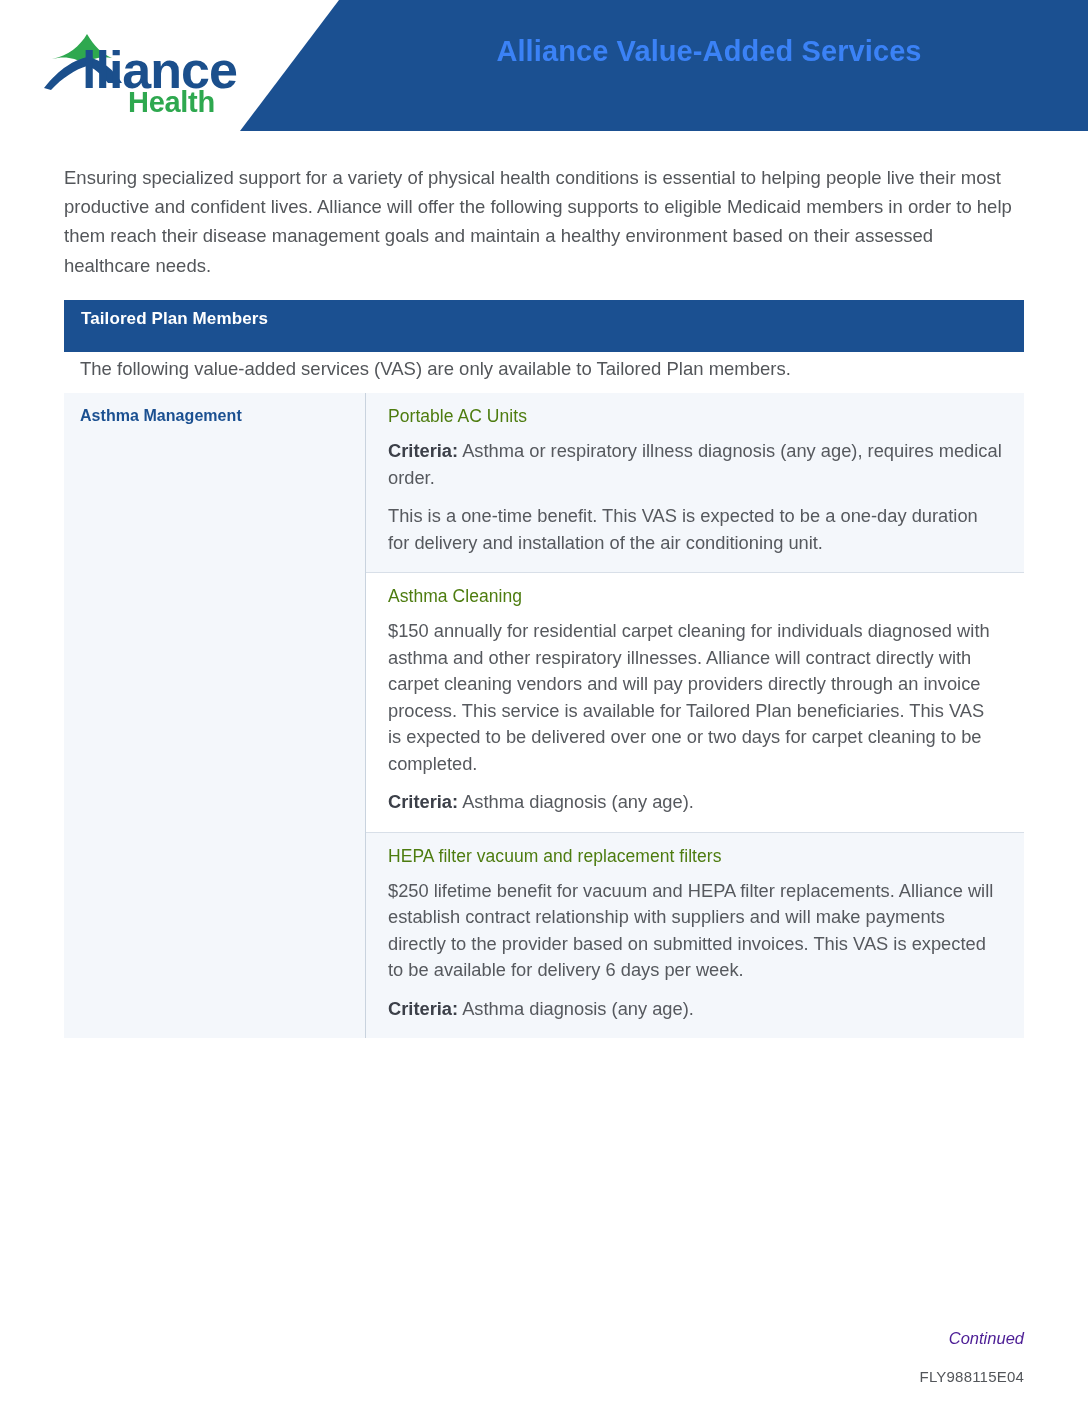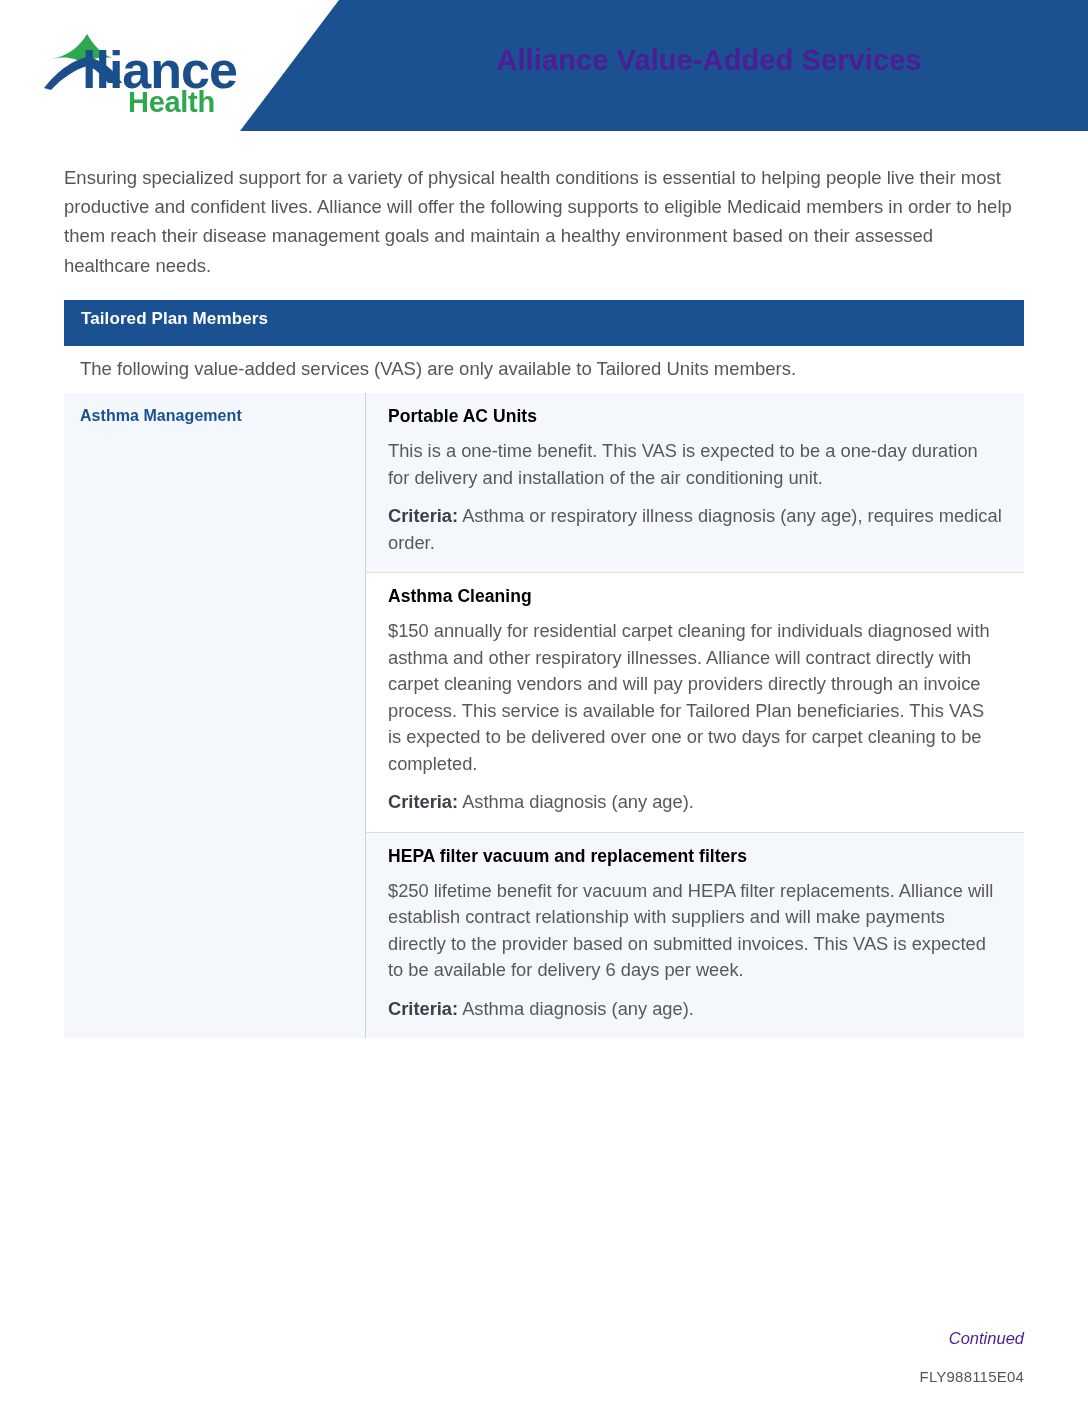--- a/index.html
+++ b/index.html
@@ -31,23 +31,23 @@
     left: 0;
     width: 1088px;
     height: 131px;
     background: #1B5091;
     clip-path: polygon(339px 0, 1088px 0, 1088px 131px, 240px 131px);
   }
   .header-title {
     position: absolute;
     left: 360px;
     right: 30px;
-    top: 43px;
+    top: 34px;
     text-align: center;
-    color: #4c1d95;
+    color: #3b82f6;
     font-size: 29px;
     font-weight: bold;
     letter-spacing: 0.1px;
     line-height: 34px;
   }
 
   
   .logo {
     position: absolute;
     left: 42px;
@@ -66,21 +66,21 @@
     font-size: 18.5px;
     line-height: 29.2px;
     color: #53565a;
   }
 
   .band {
     position: absolute;
     left: 64px;
     top: 300px;
     width: 960px;
-    height: 46px;
+    height: 52px;
     background: #1B5091;
   }
   .band-label {
     position: absolute;
     left: 17px;
     top: 9px;
     color: #ffffff;
     font-size: 17px;
     font-weight: bold;
     letter-spacing: 0.1px;
@@ -127,23 +127,23 @@
   }
   .svc-block {
     padding: 13px 22px 16px 22px;
     box-sizing: border-box;
   }
   .svc-block.tinted { background: #f4f7fb; }
   .svc-block.plain  { background: #ffffff; }
   .svc-block.sep-top { border-top: 1px solid #d8dfe8; }
 
   .svc-title {
-    color: #000000;
+    color: #4d7c0f;
     font-size: 17.5px;
-    font-weight: bold;
+    font-weight: normal;
     margin: 0 0 11px 0;
     letter-spacing: 0.05px;
   }
   .svc-para {
     font-size: 18.3px;
     line-height: 26.5px;
     color: #56595e;
     margin: 0 0 12px 0;
   }
   .svc-para:last-child { margin-bottom: 0; }
@@ -191,35 +191,35 @@
 
   <div class="header-title">Alliance Value-Added Services</div>
 </div>
 
 <div class="intro">Ensuring specialized support for a variety of physical health conditions is essential to helping people live their most productive and confident lives. Alliance will offer the following supports to eligible Medicaid members in order to help them reach their disease management goals and maintain a healthy environment based on their assessed healthcare needs.</div>
 
 <div class="band">
   <div class="band-label">Tailored Plan Members</div>
 </div>
 
-<div class="subnote">The following value-added services (VAS) are only available to Tailored Units members.</div>
+<div class="subnote">The following value-added services (VAS) are only available to Tailored Plan members.</div>
 
 <div class="vas-table">
   <div class="vas-row">
 
     <div class="cat-cell">
       <div class="cat-label">Asthma Management</div>
     </div>
 
     <div class="svc-col">
 
       <div class="svc-block tinted">
         <h3 class="svc-title">Portable AC Units</h3>
+        <p class="svc-para"><span class="crit-label">Criteria:</span><span> Asthma or respiratory illness diagnosis (any age), requires medical order.</span></p>
         <p class="svc-para">This is a one-time benefit. This VAS is expected to be a one-day duration for delivery and installation of the air conditioning unit.</p>
-        <p class="svc-para"><span class="crit-label">Criteria:</span><span> Asthma or respiratory illness diagnosis (any age), requires medical order.</span></p>
       </div>
 
       <div class="svc-block plain sep-top">
         <h3 class="svc-title">Asthma Cleaning</h3>
         <p class="svc-para">$150 annually for residential carpet cleaning for individuals diagnosed with asthma and other respiratory illnesses. Alliance will contract directly with carpet cleaning vendors and will pay providers directly through an invoice process. This service is available for Tailored Plan beneficiaries. This VAS is expected to be delivered over one or two days for carpet cleaning to be completed.</p>
         <p class="svc-para"><span class="crit-label">Criteria:</span><span> Asthma diagnosis (any age).</span></p>
       </div>
 
       <div class="svc-block tinted sep-top">
         <h3 class="svc-title">HEPA filter vacuum and replacement filters</h3>

